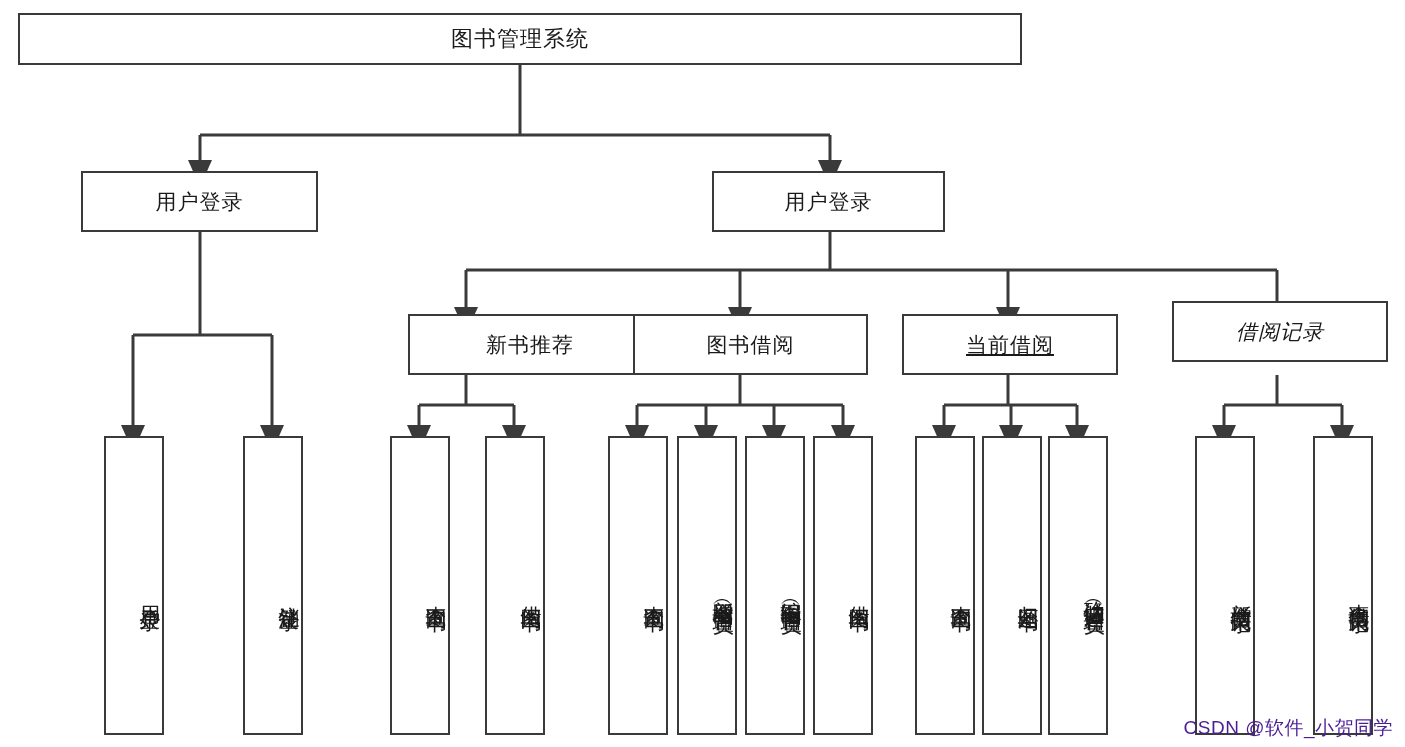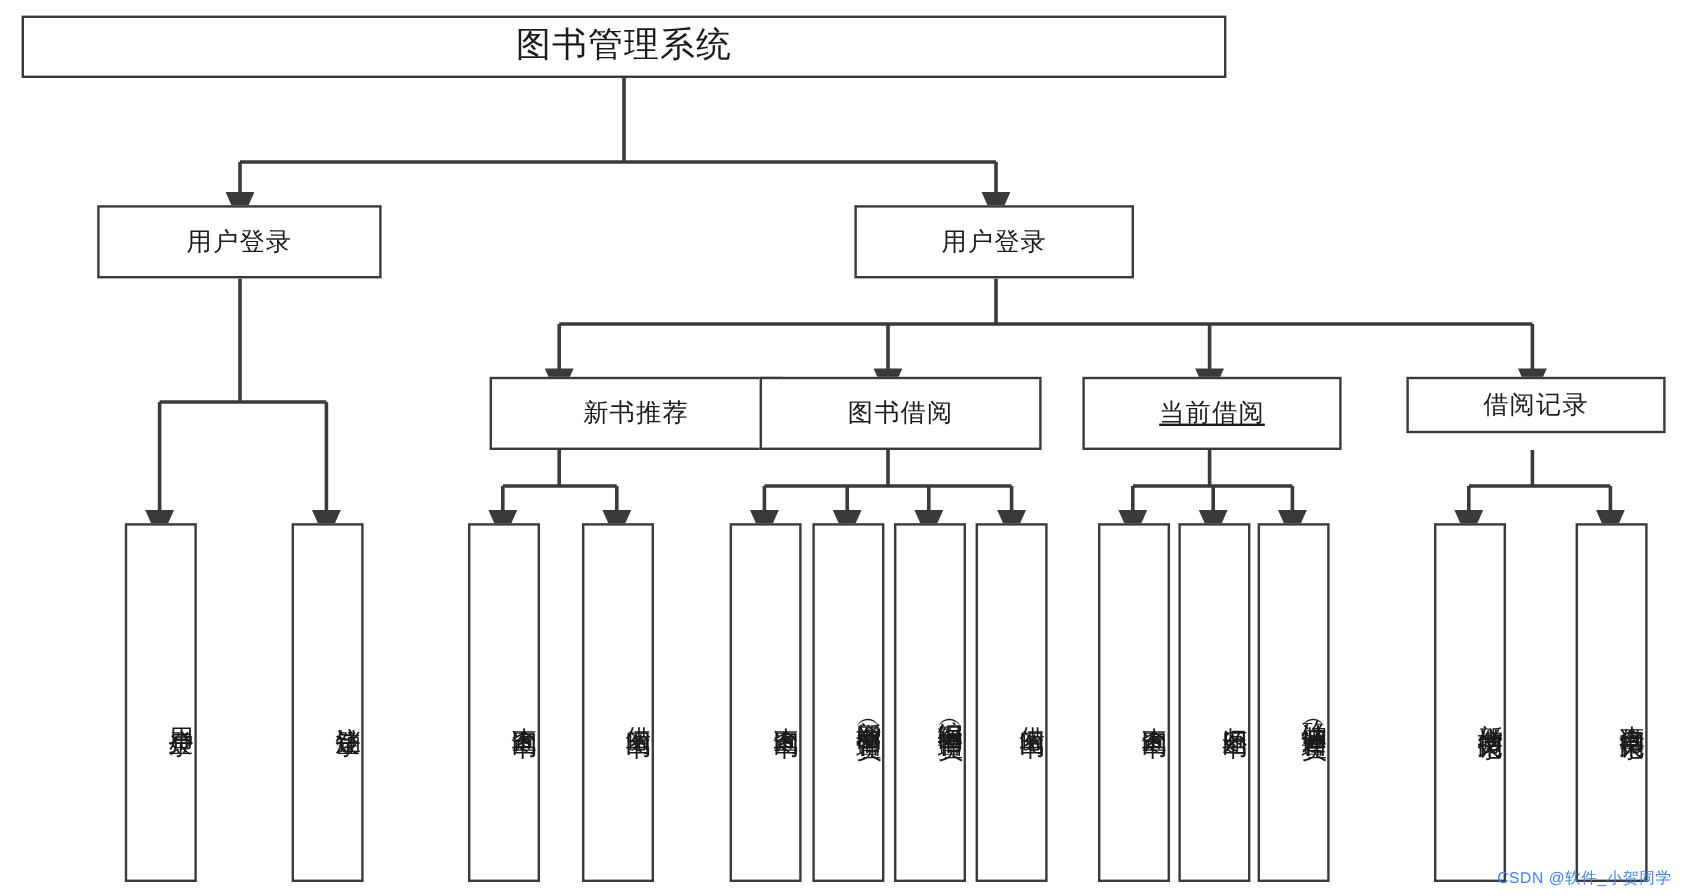--- a/index.html
+++ b/index.html
@@ -45,28 +45,28 @@
     text-orientation: upright;
     font-size: 21px;
     letter-spacing: 2px;
     line-height: 1.1;
     padding-top: 14px;
     align-items: flex-start;
     justify-content: center;
     white-space: nowrap;
   }
   .node.root {
-    font-size: 29px;
+    font-size: 22px;
   }
   .watermark {
     position: absolute;
     right: 12px;
     bottom: 6px;
-    font-size: 13px;
-    color: #3b82f6;
+    font-size: 19px;
+    color: #4c1d95;
     letter-spacing: 0.5px;
     white-space: nowrap;
     pointer-events: none;
   }
 </style>
 </head>
 <body>
 
 <div id="canvas">
 
@@ -133,21 +133,21 @@
 
   <div class="node horiz" style="left:360px; top:314px; width:244px; height:61px;margin-left:48px;">
     <span>新书推荐</span>
   </div>
   <div class="node horiz" style="left:633px; top:314px; width:235px; height:61px;">
     <span>图书借阅</span>
   </div>
   <div class="node horiz" style="left:902px; top:314px; width:216px; height:61px;text-decoration:underline;">
     <span>当前借阅</span>
   </div>
-  <div class="node horiz" style="left:1172px; top:314px; width:216px; height:47px;">
+  <div class="node horiz" style="left:1172px; top:301px; width:216px; height:61px;font-style:italic;">
     <span>借阅记录</span>
   </div>
 
   <div class="node vert" style="left:104px; top:436px; width:60px; height:299px;">
     <span>用户登录</span>
   </div>
   <div class="node vert" style="left:243px; top:436px; width:60px; height:299px;">
     <span>注销登录</span>
   </div>
 

